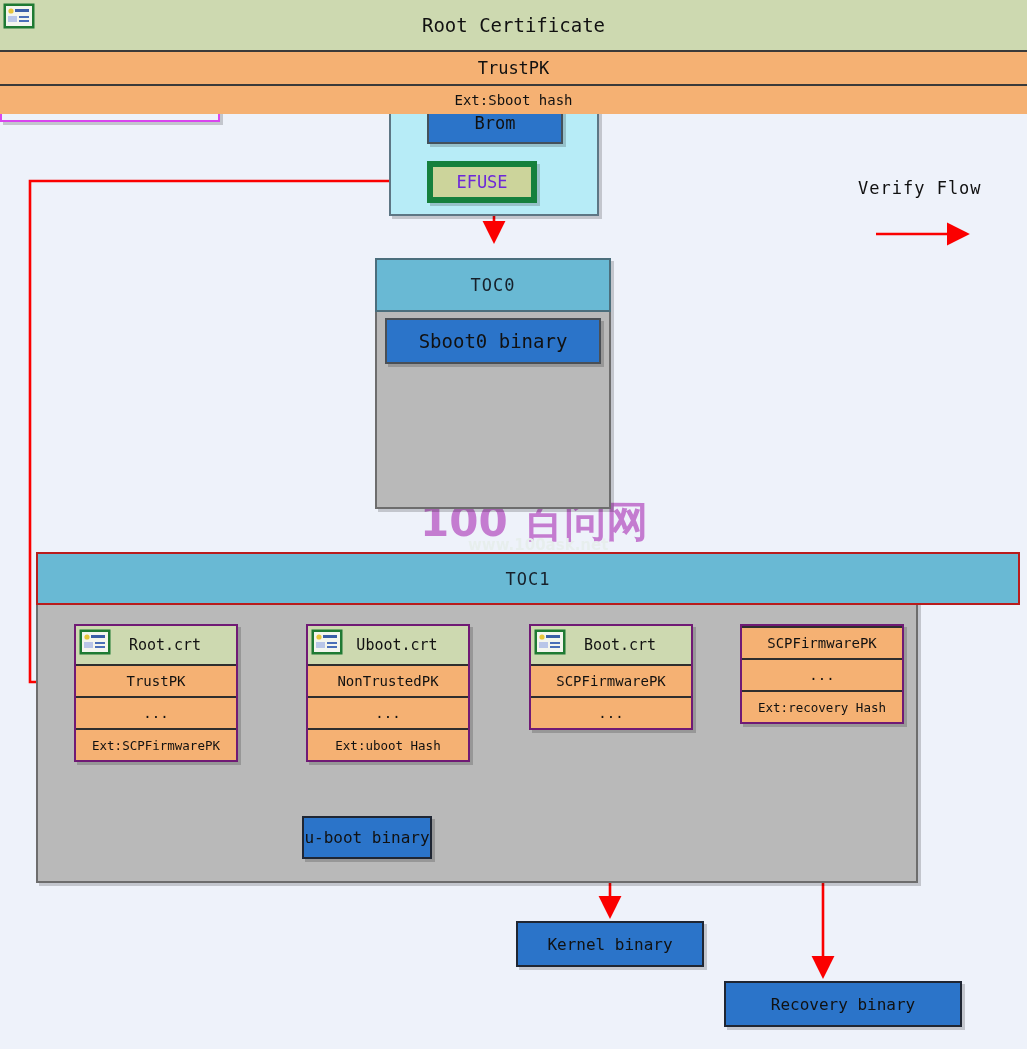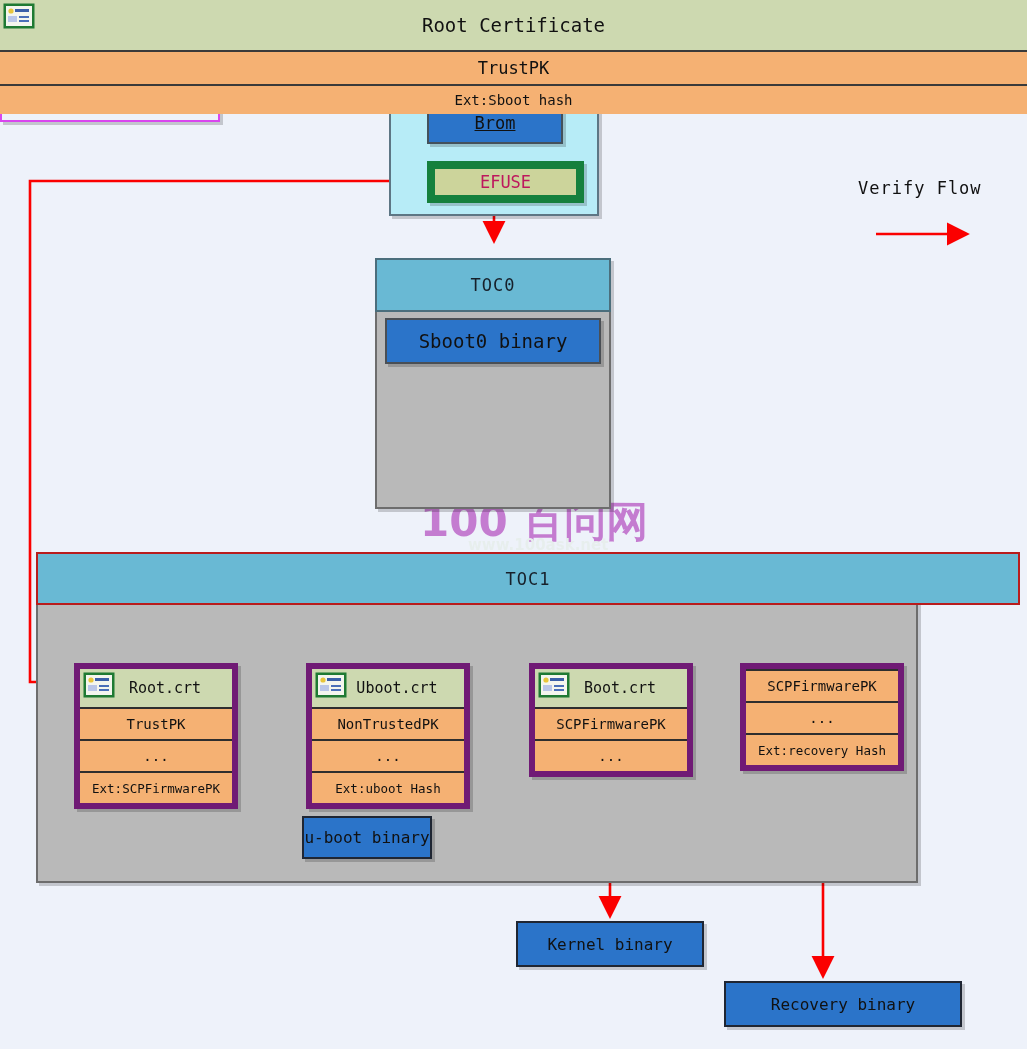--- a/index.html
+++ b/index.html
@@ -24,26 +24,26 @@
     display:block;
   }
   #chipset-title{
     position:absolute;left:24px;top:9px;
     font-style:italic;font-weight:bold;font-size:20px;color:#222;
     font-family:"DejaVu Serif","Liberation Serif",serif;
   }
   #brom{
     left:427px;top:102px;width:136px;height:42px;
     background:#2b74c9;border:2px solid #44515c;
-    font-size:17px;color:#111;text-decoration:underline;
+    font-size:17px;color:#111;
   }
   #efuse{
-    left:427px;top:161px;width:157px;height:42px;
-    background:#ccd49b;border:8px solid #15803d;
-    font-size:17px;color:#be185d;
+    left:427px;top:161px;width:110px;height:42px;
+    background:#ccd49b;border:6px solid #15803d;
+    font-size:17px;color:#6d28d9;
   }
 
   
   #toc0-outer{
     left:375px;top:258px;width:236px;height:251px;
     background:#b9b9b9;border:2px solid #6d6d6d;
     display:block;
   }
   #toc0-head{
     left:375px;top:258px;width:236px;height:54px;
@@ -76,21 +76,21 @@
     left:36px;top:552px;width:882px;height:331px;
     background:#b9b9b9;border:2px solid #6d6d6d;display:block;
   }
   #toc1-head{
     left:36px;top:552px;width:984px;height:53px;
     background:#69b9d4;border:2px solid #b91c1c;
     font-size:17px;color:#17202a;letter-spacing:1px;
   }
 
   
-  .cert{position:absolute;box-sizing:border-box;border:6px solid #701a75;margin-top:39px;}
+  .cert{position:absolute;box-sizing:border-box;border:2px solid #701a75;}
   .cert .chead{
     position:relative;height:38px;background:#cdd9b0;
     display:flex;align-items:center;justify-content:center;
     box-sizing:border-box;
   }
   .cert .chead .clabel{font-size:15px;color:#111;padding-left:18px;}
   .cert .crow{
     height:32px;background:#f5b173;border-top:2px solid #2e2e2e;
     display:flex;align-items:center;justify-content:center;
     font-size:14px;color:#111;box-sizing:border-box;

